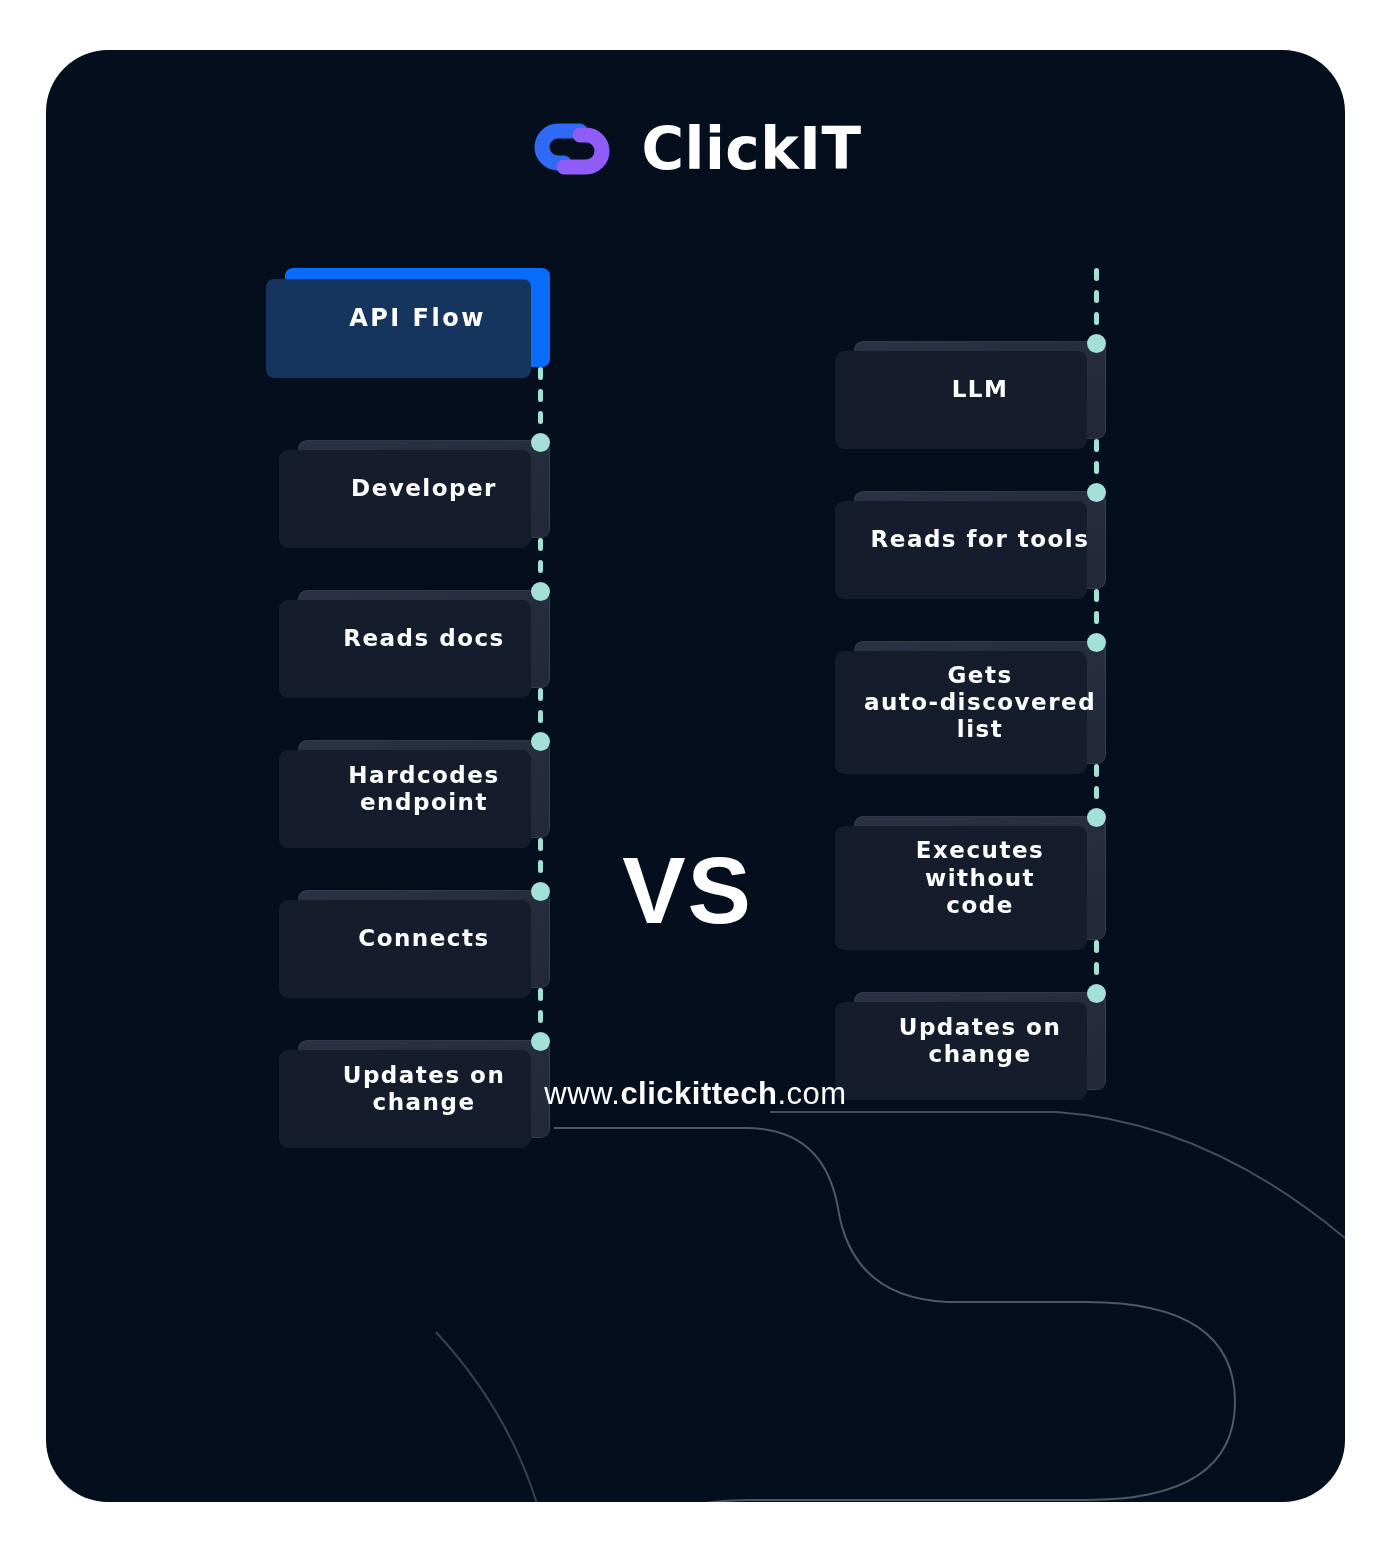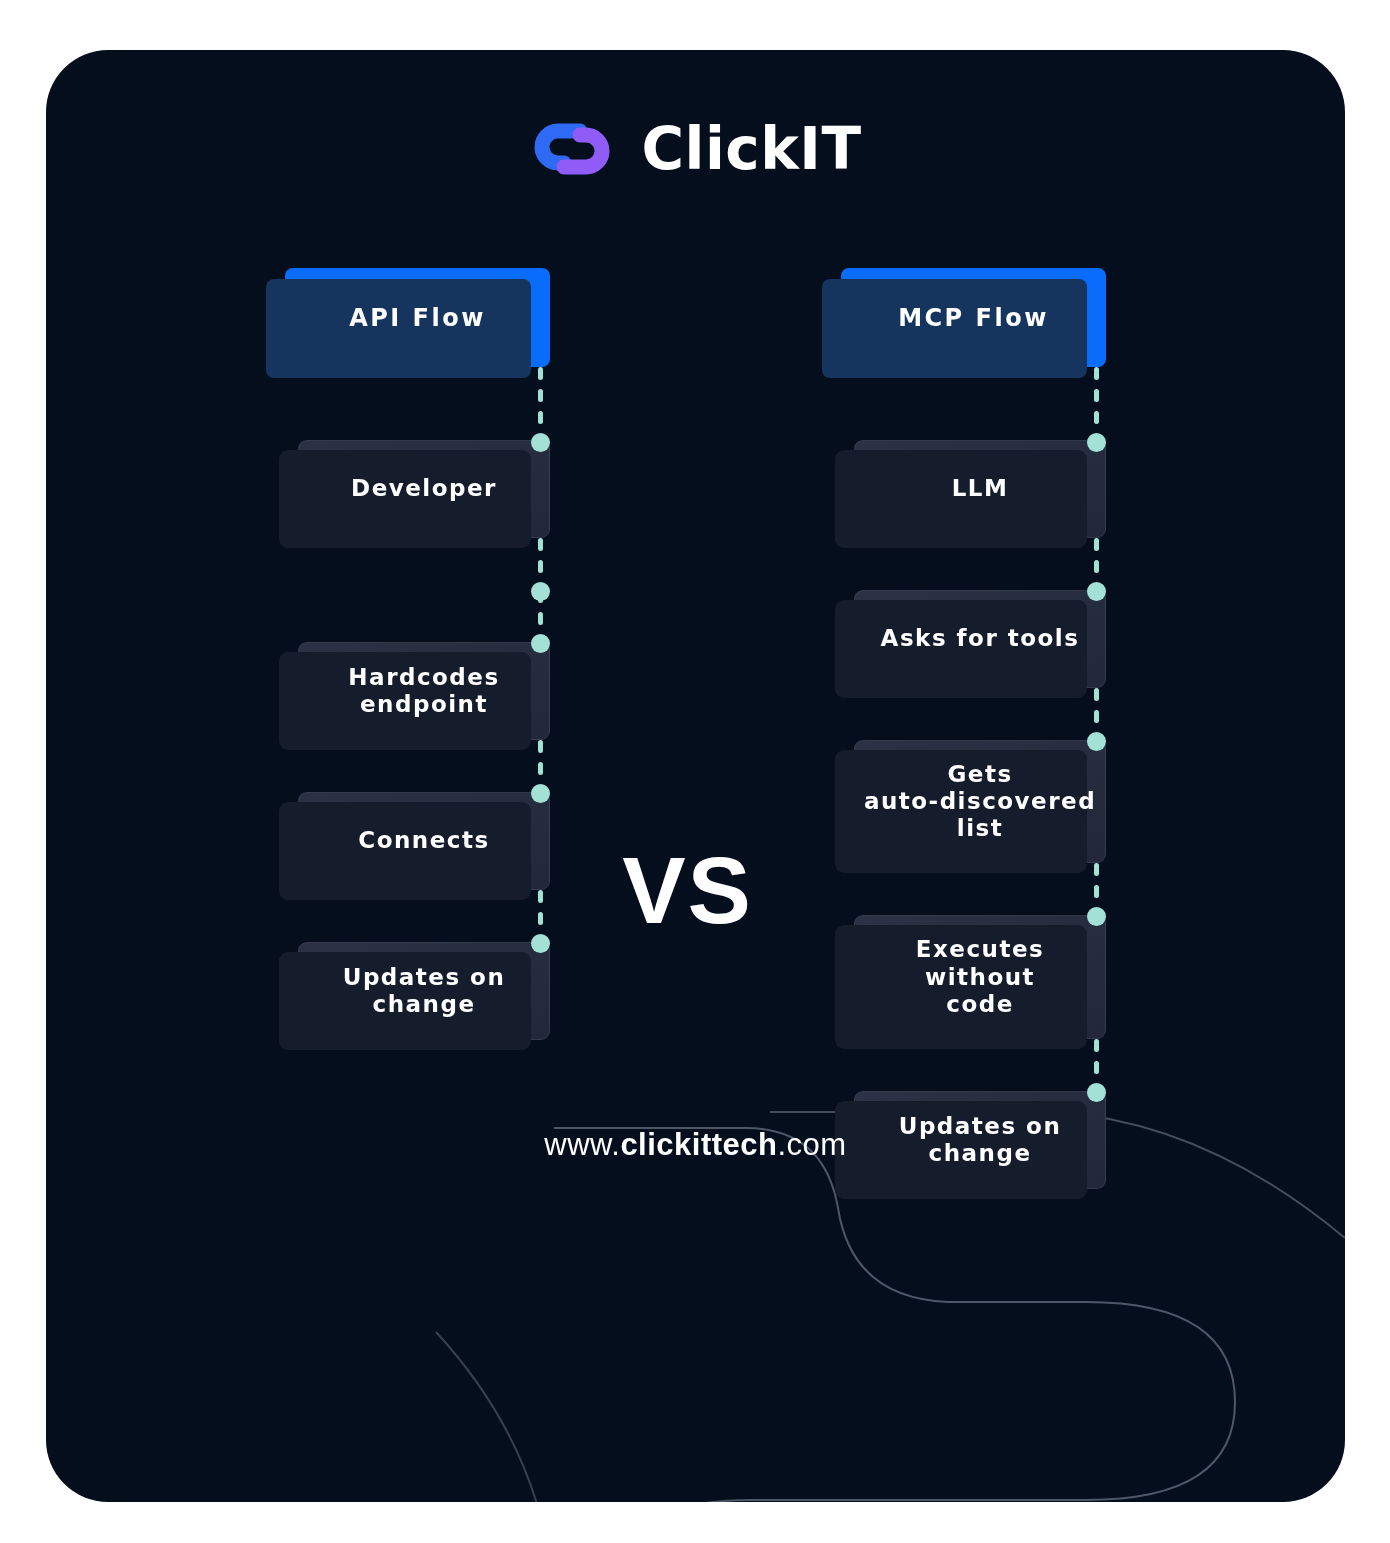--- a/index.html
+++ b/index.html
@@ -123,20 +123,23 @@
           <span class="dot"></span>
         </div>
         <div class="step-box">
           <span class="step-label">Developer</span>
         </div>
         <div class="connector">
           <span class="dash"></span>
           <span class="dash"></span>
           <span class="dot"></span>
         </div>
+        <div class="step-box">
+          <span class="step-label">Reads docs</span>
+        </div>
         <div class="connector">
           <span class="dash"></span>
           <span class="dash"></span>
           <span class="dot"></span>
         </div>
         <div class="step-box">
           <span class="step-label">Hardcodes
 endpoint</span>
         </div>
         <div class="connector">
@@ -152,39 +155,36 @@
           <span class="dash"></span>
           <span class="dot"></span>
         </div>
         <div class="step-box">
           <span class="step-label">Updates on
 change</span>
         </div>
       </div>
 
       <div class="column">
-        <div class="header-box">
-          <span class="header-label">MCP Flow</span>
-        </div>
         <div class="connector first">
           <span class="dash"></span>
           <span class="dash"></span>
           <span class="dash"></span>
           <span class="dot"></span>
         </div>
         <div class="step-box">
           <span class="step-label">LLM</span>
         </div>
         <div class="connector">
           <span class="dash"></span>
           <span class="dash"></span>
           <span class="dot"></span>
         </div>
         <div class="step-box">
-          <span class="step-label">Asks for tools</span>
+          <span class="step-label">Reads for tools</span>
         </div>
         <div class="connector">
           <span class="dash"></span>
           <span class="dash"></span>
           <span class="dot"></span>
         </div>
         <div class="step-box">
           <span class="step-label">Gets
 auto-discovered
 list</span>

